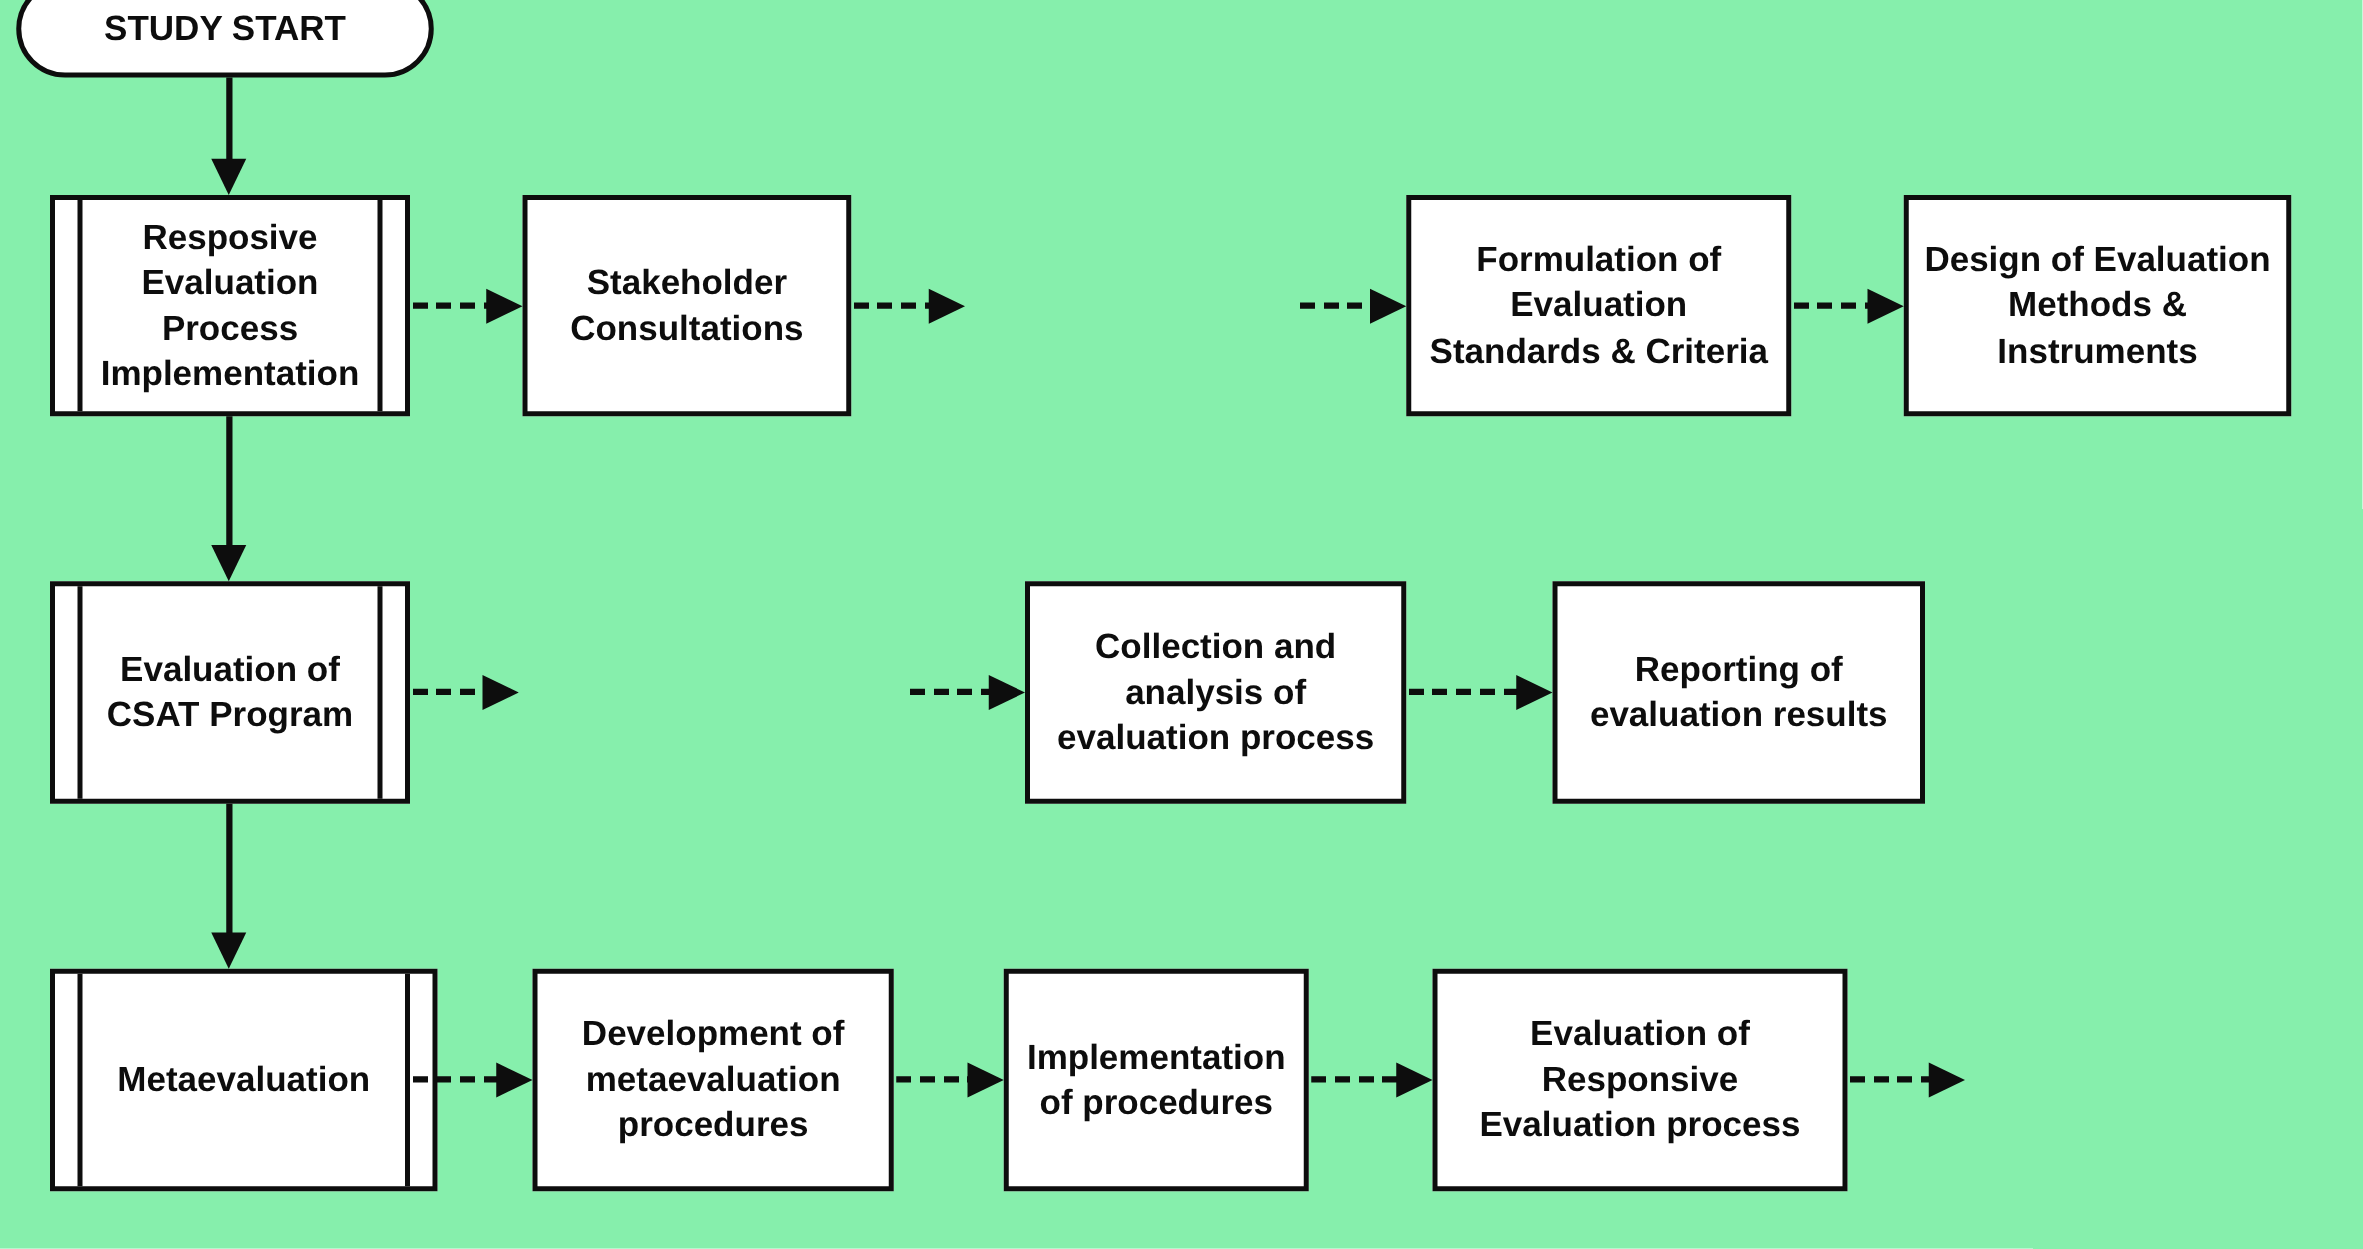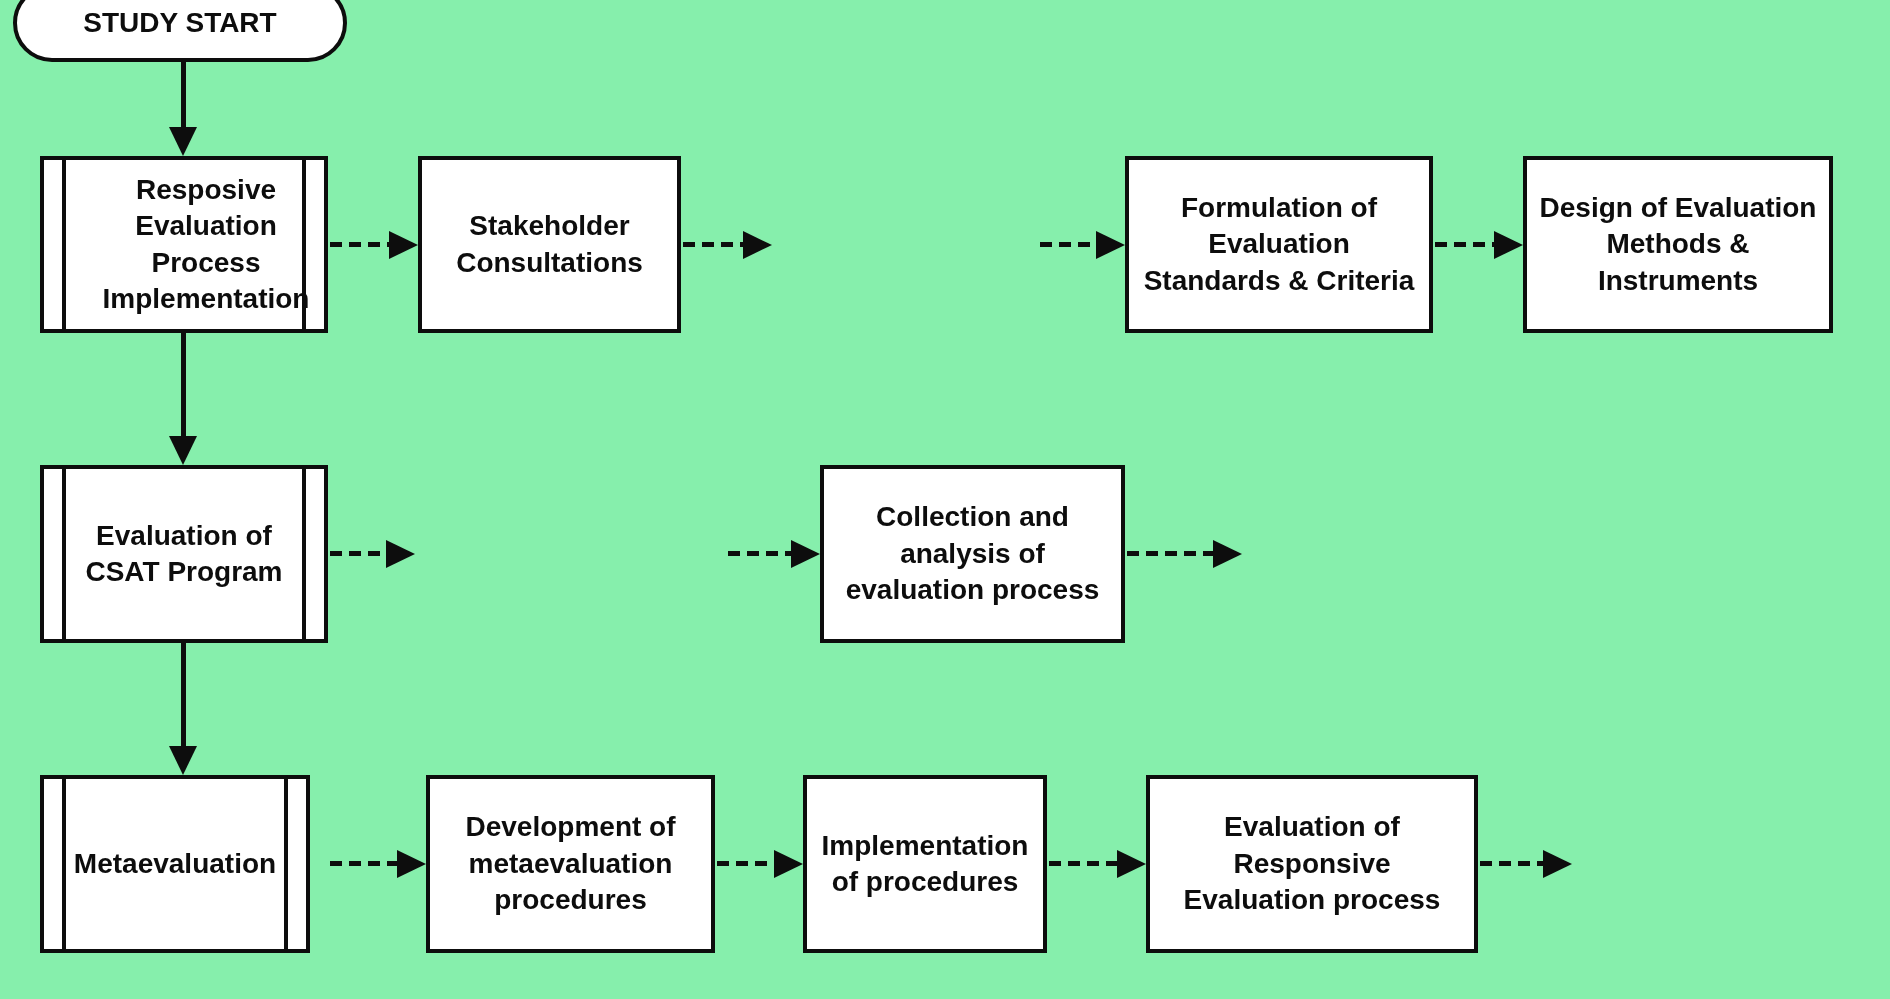--- a/index.html
+++ b/index.html
@@ -73,40 +73,43 @@
 </head>
 <body>
 
 <div class="canvas">
 
   <div class="node terminator" style="left:13px; top:-16px; width:334px; height:78px;">
     <span class="label">STUDY START</span>
   </div>
 
   <div class="node subprocess" style="left:40px; top:156px; width:288px; height:177px;">
-    <span class="label" style="max-width:236px;padding-left:44px;">Resposive Evaluation Process Implementation</span>
+    <span class="label" style="max-width:236px;">Resposive Evaluation Process Implementation</span>
   </div>
   <div class="node" style="left:418px; top:156px; width:263px; height:177px;">
     <span class="label" style="max-width:220px;">Stakeholder Consultations</span>
   </div>
   <div class="node" style="left:1125px; top:156px; width:308px; height:177px;">
     <span class="label" style="max-width:286px;">Formulation of Evaluation Standards &amp; Criteria</span>
   </div>
   <div class="node" style="left:1523px; top:156px; width:310px; height:177px;">
     <span class="label" style="max-width:294px;">Design of Evaluation Methods &amp; Instruments</span>
   </div>
 
   <div class="node subprocess" style="left:40px; top:465px; width:288px; height:178px;">
     <span class="label" style="max-width:220px;">Evaluation of CSAT Program</span>
   </div>
   <div class="node" style="left:820px; top:465px; width:305px; height:178px;">
     <span class="label" style="max-width:258px;">Collection and analysis of evaluation process</span>
   </div>
+  <div class="node" style="left:1242px; top:465px; width:298px; height:178px;">
+    <span class="label" style="max-width:252px;">Reporting of evaluation results</span>
+  </div>
 
-  <div class="node subprocess" style="left:40px; top:775px; width:270px; height:178px;">
+  <div class="node subprocess" style="left:40px; top:775px; width:310px; height:178px;">
     <span class="label" style="max-width:236px;">Metaevaluation</span>
   </div>
   <div class="node" style="left:426px; top:775px; width:289px; height:178px;">
     <span class="label" style="max-width:240px;">Development of metaevaluation procedures</span>
   </div>
   <div class="node" style="left:803px; top:775px; width:244px; height:178px;">
     <span class="label" style="max-width:210px;">Implementation of procedures</span>
   </div>
   <div class="node" style="left:1146px; top:775px; width:332px; height:178px;">
     <span class="label" style="max-width:274px;">Evaluation of Responsive Evaluation process</span>

